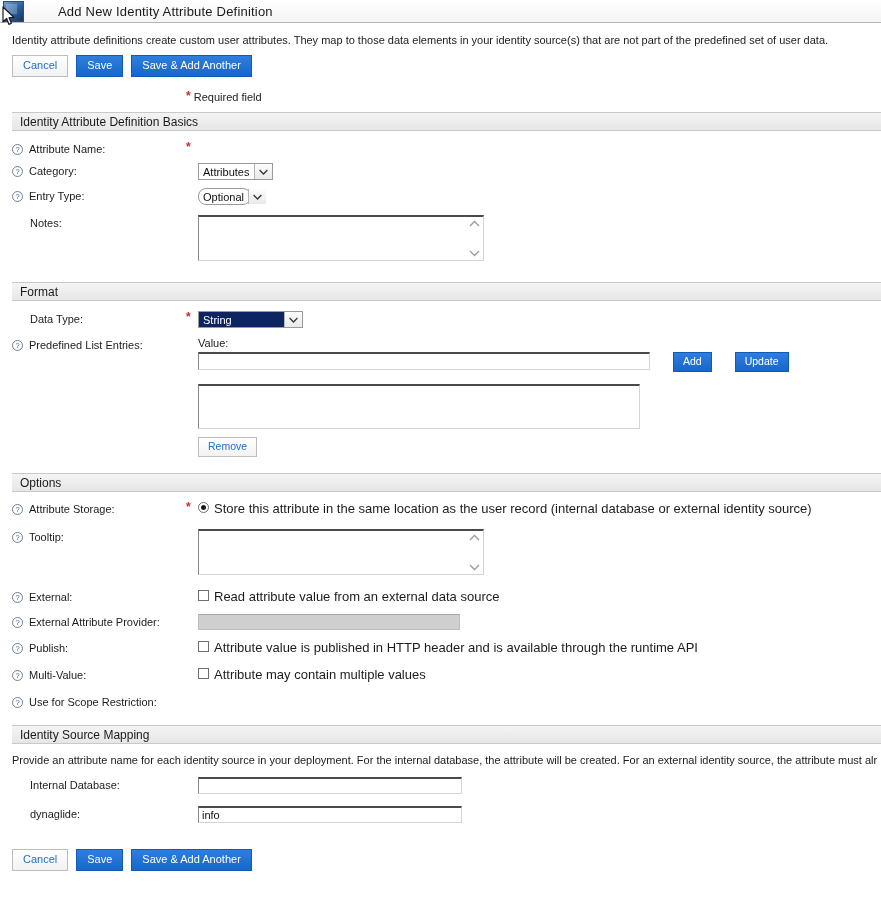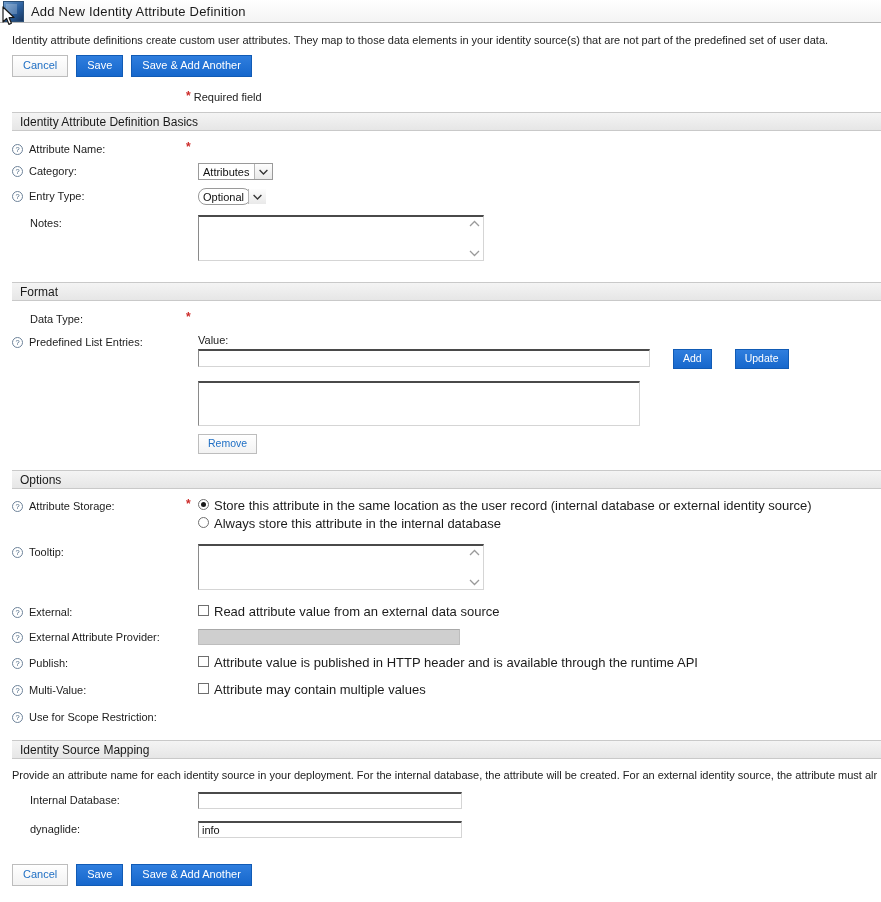--- a/index.html
+++ b/index.html
@@ -18,20 +18,21 @@
   }
 
   
   .titlebar {
     height: 22px;
     border-bottom: 1px solid #b6b6b6;
     background: linear-gradient(to bottom, #ffffff 0%, #f4f4f4 100%);
     display: flex;
     align-items: center;
     position: relative;
+    gap: 27px;
   }
   .titlebar-icon {
     width: 19px;
     height: 19px;
     margin-left: 3px;
     margin-right: 7px;
     background: linear-gradient(135deg, #6f9ccc 0%, #2b5f9e 55%, #17355e 100%);
     border: 1px solid #2b4f76;
     position: relative;
     flex: none;
@@ -396,20 +397,30 @@
   </div>
 </div>
 
 <div class="section-head" style="margin-top:19px;">Format</div>
 
 <div class="row" style="margin-top:10px;">
   <div class="lbl lbl-indent">
     <span>Data Type:</span>
   </div>
   <div class="req-col"><span class="ast">*</span></div>
+  <div class="ctrl">
+    <div class="selectbox focused" style="width:105px;">
+      <span class="sel-text">String</span>
+      <span class="sel-arrow">
+        <svg width="9" height="6" viewBox="0 0 9 6">
+            <path d="M0.6,1 L4.5,5 L8.4,1" fill="none" stroke="#333" stroke-width="1.3"></path>
+          </svg>
+      </span>
+    </div>
+  </div>
 </div>
 
 <div class="row" style="margin-top:9px;">
   <div class="lbl">
     <svg class="help-icon" viewBox="0 0 11 11">
       <circle cx="5.5" cy="5.5" r="5" fill="#ffffff" stroke="#6d8299" stroke-width="1"></circle>
       <text x="5.5" y="8.3" font-size="7.5" text-anchor="middle" fill="#44627f" font-family="Liberation Sans, sans-serif">?</text>
     </svg>
     <span>Predefined List Entries:</span>
   </div>
@@ -435,24 +446,20 @@
       <text x="5.5" y="8.3" font-size="7.5" text-anchor="middle" fill="#44627f" font-family="Liberation Sans, sans-serif">?</text>
     </svg>
     <span>Attribute Storage:</span>
   </div>
   <div class="req-col"><span class="ast">*</span></div>
   <div class="ctrl">
     <div class="opt-line">
       <span class="radio checked"></span>
       <span>Store this attribute in the same location as the user record (internal database or external identity source)</span>
     </div>
-    <div class="opt-line">
-      <span class="radio"></span>
-      <span>Always store this attribute in the internal database</span>
-    </div>
   </div>
 </div>
 
 <div class="row" style="margin-top:10px;">
   <div class="lbl">
     <svg class="help-icon" viewBox="0 0 11 11">
       <circle cx="5.5" cy="5.5" r="5" fill="#ffffff" stroke="#6d8299" stroke-width="1"></circle>
       <text x="5.5" y="8.3" font-size="7.5" text-anchor="middle" fill="#44627f" font-family="Liberation Sans, sans-serif">?</text>
     </svg>
     <span>Tooltip:</span>

